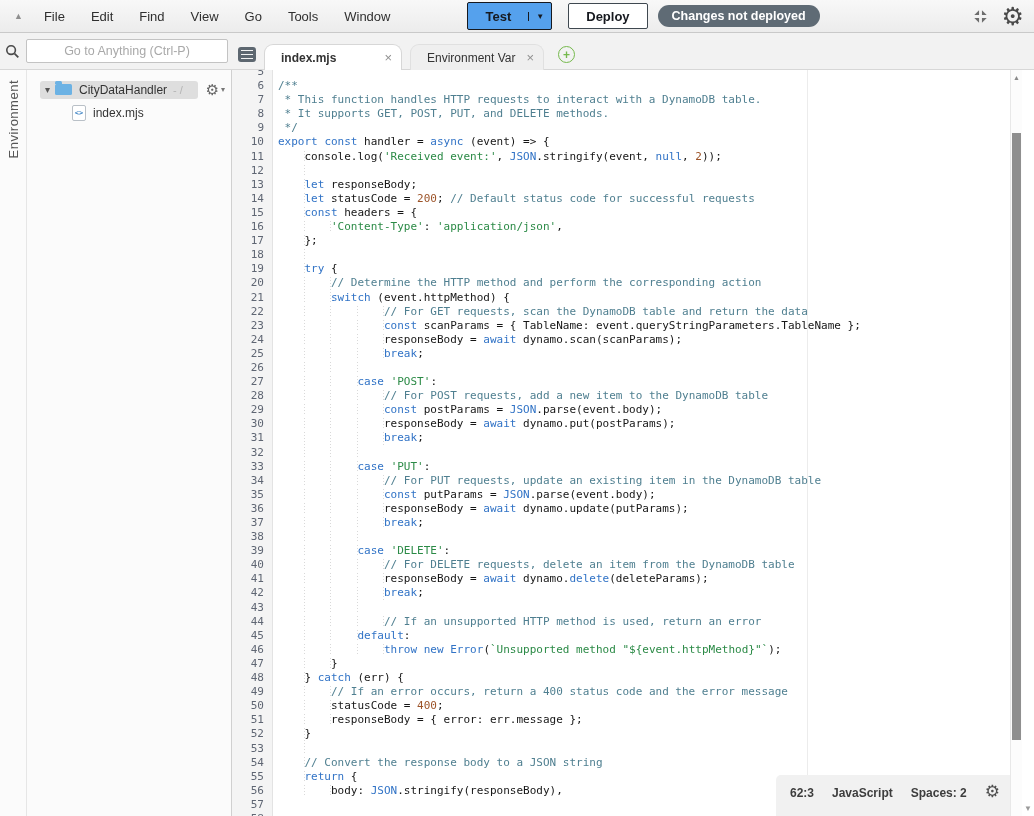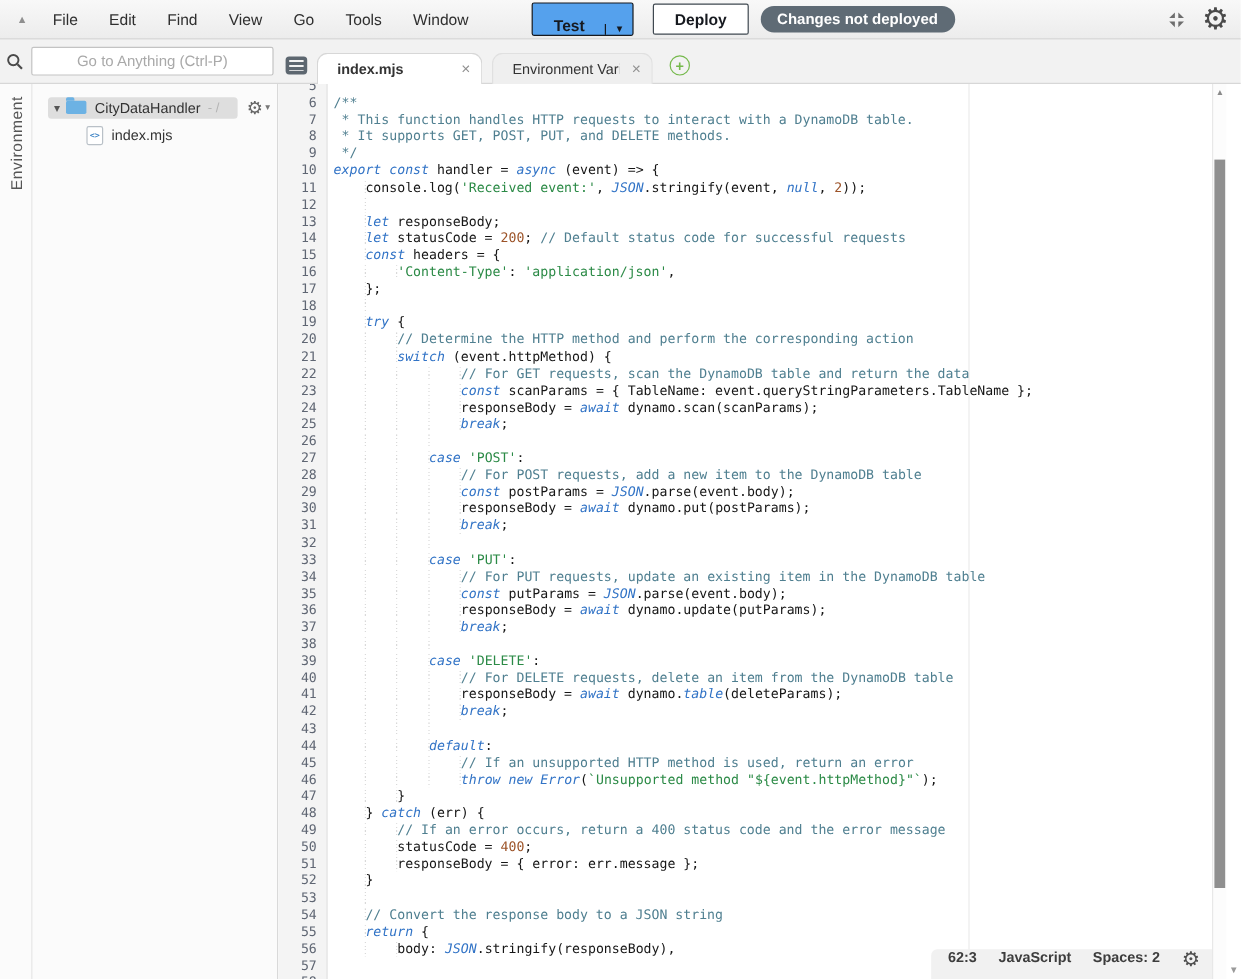--- a/index.html
+++ b/index.html
@@ -11,21 +11,21 @@
   
   #menubar{
     position:absolute;top:0;left:0;right:0;height:33px;
     background:linear-gradient(#f8f8f8,#ececec);
     border-bottom:1px solid #c9c9c9;
     display:flex;align-items:center;padding:0 10px;box-sizing:border-box;
   }
   #collapse-tri{font-size:9px;color:#8f8f8f;margin:0 8px 0 4px;cursor:pointer;}
   .menu-item{font-size:13px;color:#2f2f2f;padding:0 13px;cursor:pointer;}
   #test-btn{
-    margin-left:40px;height:26px;display:flex;align-items:flex-end;
+    margin-left:64px;height:26px;display:flex;align-items:center;
     background:var(--accent);border:1px solid #16191f;border-radius:2px;cursor:pointer;
   }
   #test-btn .main{padding:0 17px;display:flex;align-items:center;font-size:13px;font-weight:bold;color:#16191f;}
   #test-btn .caret{width:22px;border-left:1px solid #16191f;display:flex;align-items:center;justify-content:center;font-size:8px;color:#16191f;}
   #deploy-btn{
     margin-left:16px;height:26px;box-sizing:border-box;background:#fff;border:1px solid #3f4850;border-radius:2px;
     padding:0 17px;display:flex;align-items:center;font-size:13px;font-weight:bold;color:#16191f;cursor:pointer;
   }
   #status-badge{
     margin-left:10px;background:#5f6b75;color:#fff;font-size:12.5px;font-weight:bold;
@@ -107,40 +107,40 @@
   .ln{
     height:14.1px;line-height:14.1px;text-align:right;padding-right:8px;
     font-family:"DejaVu Sans Mono",monospace;font-size:11px;color:#5f6673;cursor:pointer;
   }
   #print-margin{position:absolute;left:575px;top:0;bottom:0;width:1px;background:#ececec;}
   #code-lines{position:absolute;left:46px;top:-5px;right:24px;}
   .cl{
     height:14.1px;line-height:14.1px;white-space:pre;
     font-family:"DejaVu Sans Mono",monospace;font-size:11px;color:var(--txt);cursor:text;
   }
-  .t-k{color:var(--kw);font-style:italic;}
+  .t-k{color:var(--kw);}
   .t-s{color:var(--str);}
   .t-c{color:var(--com);}
   .t-n{color:var(--num);}
   .t-d{color:var(--txt);}
   .ig{display:inline-block;position:relative;white-space:pre;}
   .ig::after{
     content:"";position:absolute;right:0;top:1px;bottom:1px;width:1px;
     background-image:repeating-linear-gradient(to bottom,#d9d9d9 0 1px,transparent 1px 3px);
   }
   
   #vscroll{position:absolute;right:12px;top:0;bottom:0;width:11px;background:#fcfcfc;border-left:1px solid #e8e8e8;}
   #vthumb{position:absolute;left:1px;right:1px;top:63px;height:607px;background:#8f8f8f;cursor:pointer;}
   #scroll-up{position:absolute;top:4px;left:0;right:0;text-align:center;font-size:7px;color:#8a8a8a;cursor:pointer;}
   #scroll-down{position:absolute;right:2px;bottom:3px;font-size:8px;color:#9a9a9a;cursor:pointer;}
 
   
   #statusbar{
     position:absolute;right:24px;bottom:0;height:25px;background:#f1f1f1;border-radius:5px 0 0 0;
-    display:flex;align-items:flex-start;gap:18px;padding:0 10px 0 14px;
+    display:flex;align-items:flex-end;gap:18px;padding:0 10px 16px 14px;
     font-size:12px;font-weight:bold;color:#3d3d3d;z-index:3;
   }
   .sb-item{cursor:pointer;white-space:nowrap;}
   #status-gear{font-size:17px;color:#4f4f4f;cursor:pointer;font-weight:normal;line-height:1;}
 </style>
 </head>
 <body>
 
 <div id="menubar">
   <span id="collapse-tri">▲</span>
@@ -310,25 +310,25 @@
       <div class="cl"><span class="ig">    </span><span class="ig">    </span><span class="ig">    </span><span class="ig">    </span><span class="t-k">break</span><span class="t-d">;</span></div>
       <div class="cl"><span class="ig">    </span><span class="ig">    </span><span class="ig">    </span></div>
       <div class="cl"><span class="ig">    </span><span class="ig">    </span><span class="ig">    </span><span class="t-k">case</span><span class="t-d"> </span><span class="t-s">'PUT'</span><span class="t-d">:</span></div>
       <div class="cl"><span class="ig">    </span><span class="ig">    </span><span class="ig">    </span><span class="ig">    </span><span class="t-c">// For PUT requests, update an existing item in the DynamoDB table</span></div>
       <div class="cl"><span class="ig">    </span><span class="ig">    </span><span class="ig">    </span><span class="ig">    </span><span class="t-k">const</span><span class="t-d"> putParams = </span><span class="t-k">JSON</span><span class="t-d">.parse(event.body);</span></div>
       <div class="cl"><span class="ig">    </span><span class="ig">    </span><span class="ig">    </span><span class="ig">    </span><span class="t-d">responseBody = </span><span class="t-k">await</span><span class="t-d"> dynamo.update(putParams);</span></div>
       <div class="cl"><span class="ig">    </span><span class="ig">    </span><span class="ig">    </span><span class="ig">    </span><span class="t-k">break</span><span class="t-d">;</span></div>
       <div class="cl"><span class="ig">    </span><span class="ig">    </span><span class="ig">    </span></div>
       <div class="cl"><span class="ig">    </span><span class="ig">    </span><span class="ig">    </span><span class="t-k">case</span><span class="t-d"> </span><span class="t-s">'DELETE'</span><span class="t-d">:</span></div>
       <div class="cl"><span class="ig">    </span><span class="ig">    </span><span class="ig">    </span><span class="ig">    </span><span class="t-c">// For DELETE requests, delete an item from the DynamoDB table</span></div>
-      <div class="cl"><span class="ig">    </span><span class="ig">    </span><span class="ig">    </span><span class="ig">    </span><span class="t-d">responseBody = </span><span class="t-k">await</span><span class="t-d"> dynamo.</span><span class="t-k">table</span><span class="t-d">(deleteParams);</span></div>
+      <div class="cl"><span class="ig">    </span><span class="ig">    </span><span class="ig">    </span><span class="ig">    </span><span class="t-d">responseBody = </span><span class="t-k">await</span><span class="t-d"> dynamo.</span><span class="t-k">delete</span><span class="t-d">(deleteParams);</span></div>
       <div class="cl"><span class="ig">    </span><span class="ig">    </span><span class="ig">    </span><span class="ig">    </span><span class="t-k">break</span><span class="t-d">;</span></div>
       <div class="cl"><span class="ig">    </span><span class="ig">    </span><span class="ig">    </span></div>
+      <div class="cl"><span class="ig">    </span><span class="ig">    </span><span class="ig">    </span><span class="ig">    </span><span class="t-c">// If an unsupported HTTP method is used, return an error</span></div>
       <div class="cl"><span class="ig">    </span><span class="ig">    </span><span class="ig">    </span><span class="t-k">default</span><span class="t-d">:</span></div>
-      <div class="cl"><span class="ig">    </span><span class="ig">    </span><span class="ig">    </span><span class="ig">    </span><span class="t-c">// If an unsupported HTTP method is used, return an error</span></div>
       <div class="cl"><span class="ig">    </span><span class="ig">    </span><span class="ig">    </span><span class="ig">    </span><span class="t-k">throw</span><span class="t-d"> </span><span class="t-k">new</span><span class="t-d"> </span><span class="t-k">Error</span><span class="t-d">(</span><span class="t-s">`Unsupported method "${event.httpMethod}"`</span><span class="t-d">);</span></div>
       <div class="cl"><span class="ig">    </span><span class="ig">    </span><span class="t-d">}</span></div>
       <div class="cl"><span class="ig">    </span><span class="t-d">} </span><span class="t-k">catch</span><span class="t-d"> (err) {</span></div>
       <div class="cl"><span class="ig">    </span><span class="ig">    </span><span class="t-c">// If an error occurs, return a 400 status code and the error message</span></div>
       <div class="cl"><span class="ig">    </span><span class="ig">    </span><span class="t-d">statusCode = </span><span class="t-n">400</span><span class="t-d">;</span></div>
       <div class="cl"><span class="ig">    </span><span class="ig">    </span><span class="t-d">responseBody = { error: err.message };</span></div>
       <div class="cl"><span class="ig">    </span><span class="t-d">}</span></div>
       <div class="cl"><span class="ig">    </span></div>
       <div class="cl"><span class="ig">    </span><span class="t-c">// Convert the response body to a JSON string</span></div>
       <div class="cl"><span class="ig">    </span><span class="t-k">return</span><span class="t-d"> {</span></div>

